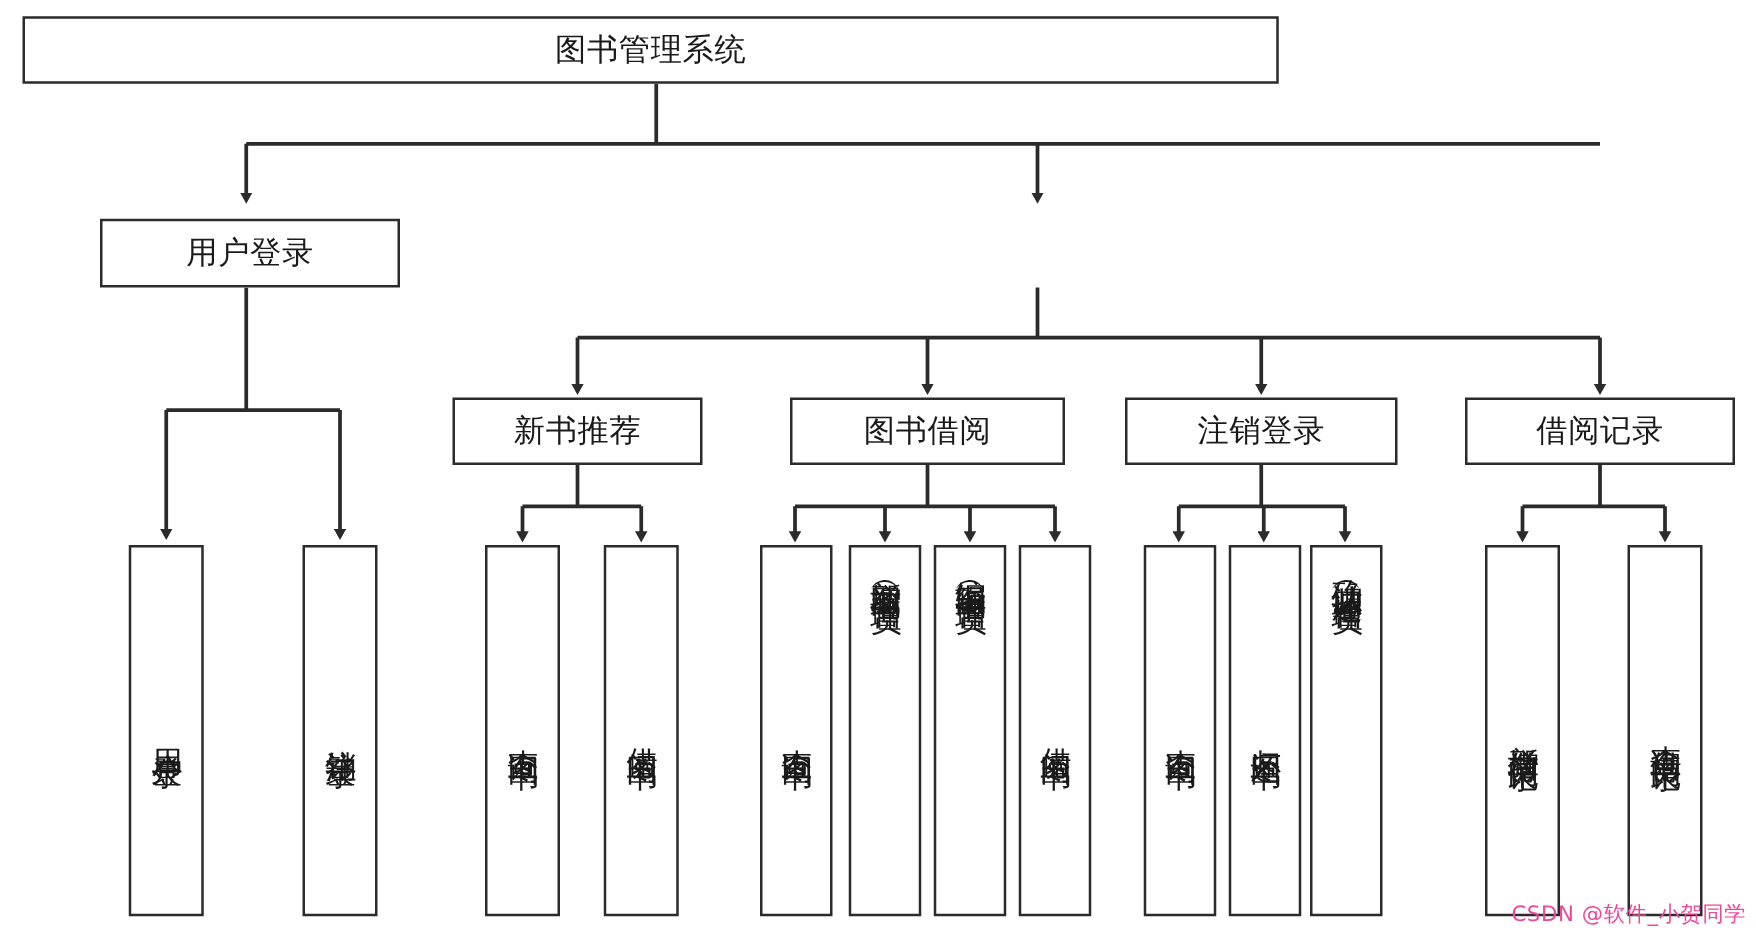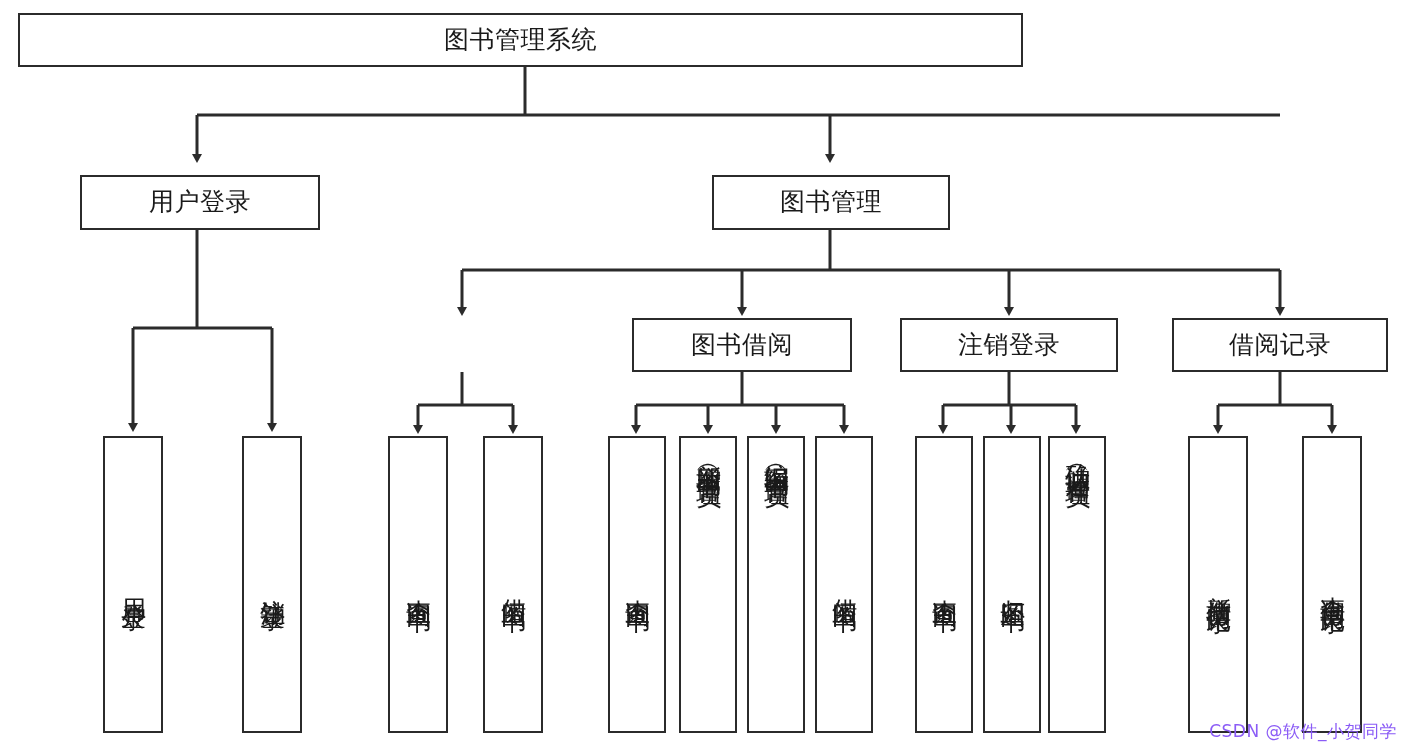--- a/index.html
+++ b/index.html
@@ -57,21 +57,21 @@
   }
   .node.vert.mid {
     align-items: center;
     padding-top: 0;
   }
   #watermark {
     position: absolute;
     right: 8px;
     bottom: 4px;
     font-size: 17px;
-    color: #8b5cf6;
+    color: #ec4899;
     letter-spacing: 0.5px;
     white-space: nowrap;
     z-index: 5;
   }
 </style>
 </head>
 <body>
 
 <div id="canvas">
 
@@ -125,24 +125,24 @@
     </g>
   </svg>
 
   <div class="node horiz" style="left:18px; top:13px; width:1005px; height:54px;">
     <span>图书管理系统</span>
   </div>
 
   <div class="node horiz" style="left:80px; top:175px; width:240px; height:55px;">
     <span>用户登录</span>
   </div>
-  <div class="node horiz" style="left:712px; top:175px; width:238px; height:55px;">
-    <span>图书管理</span>
+
+  <div class="node horiz" style="left:362px; top:318px; width:200px; height:54px;">
+    <span>新书推荐</span>
   </div>
-
   <div class="node horiz" style="left:632px; top:318px; width:220px; height:54px;">
     <span>图书借阅</span>
   </div>
   <div class="node horiz" style="left:900px; top:318px; width:218px; height:54px;">
     <span>注销登录</span>
   </div>
   <div class="node horiz" style="left:1172px; top:318px; width:216px; height:54px;text-align:center;">
     <span>借阅记录</span>
   </div>
 

